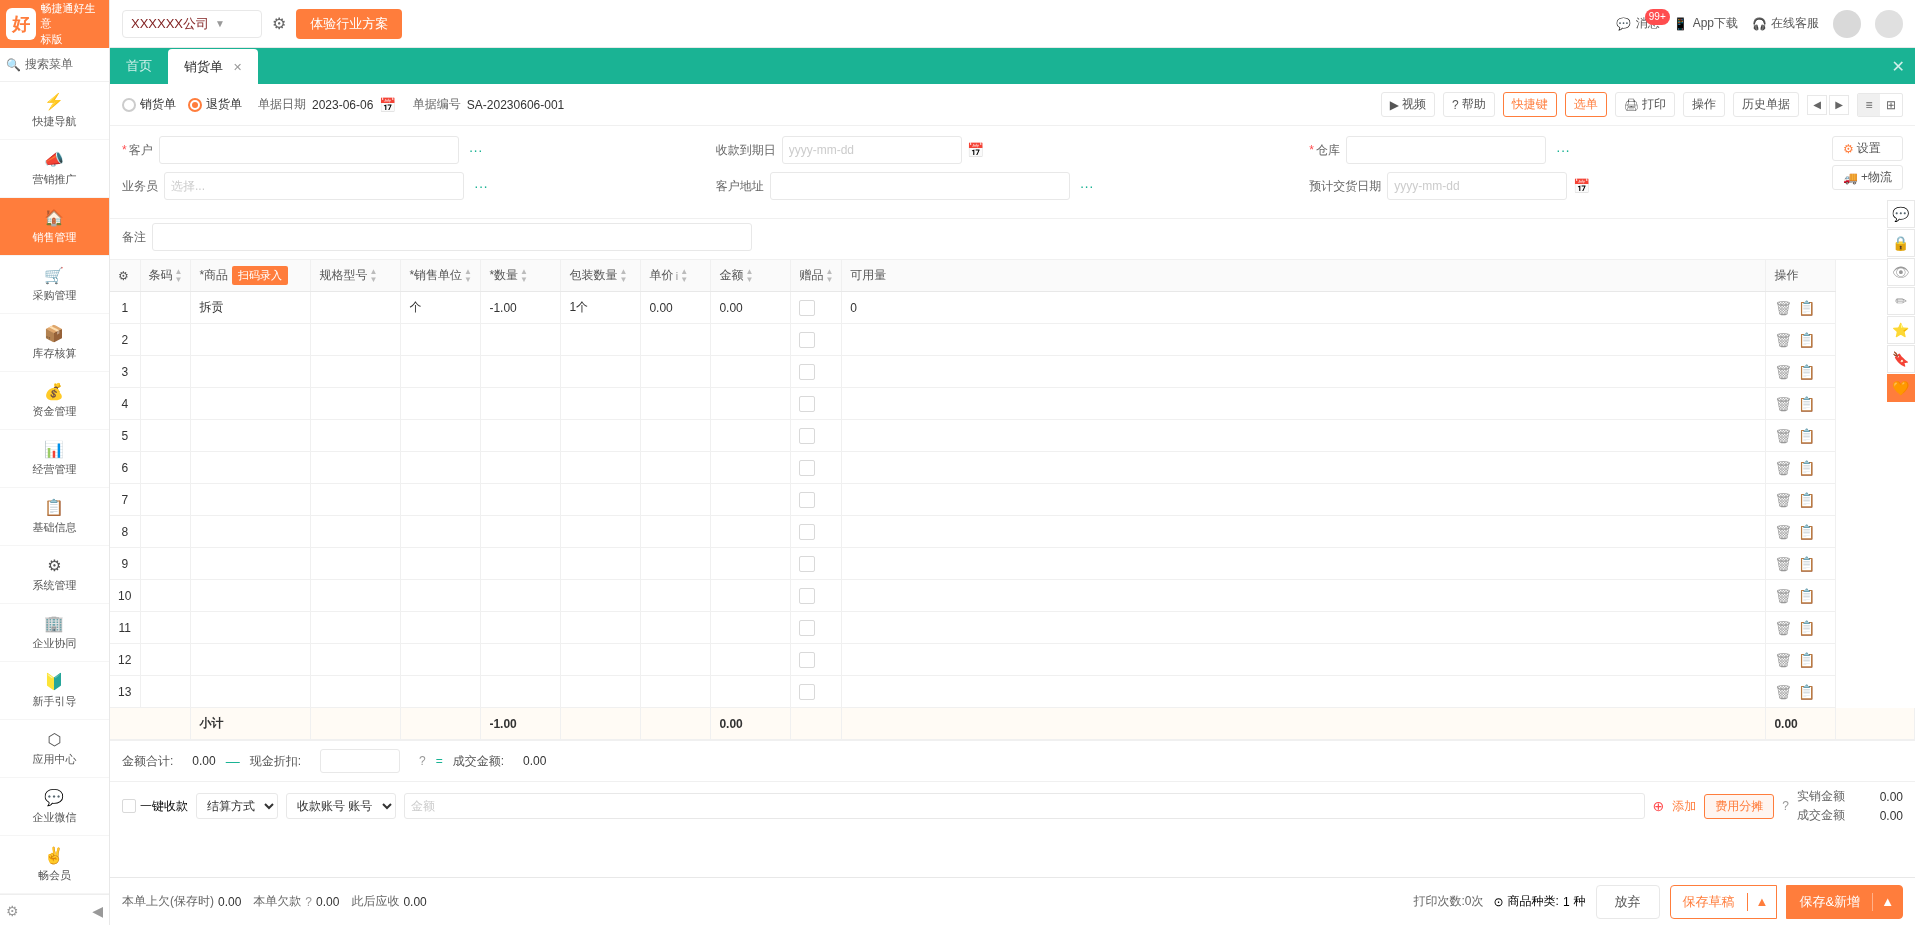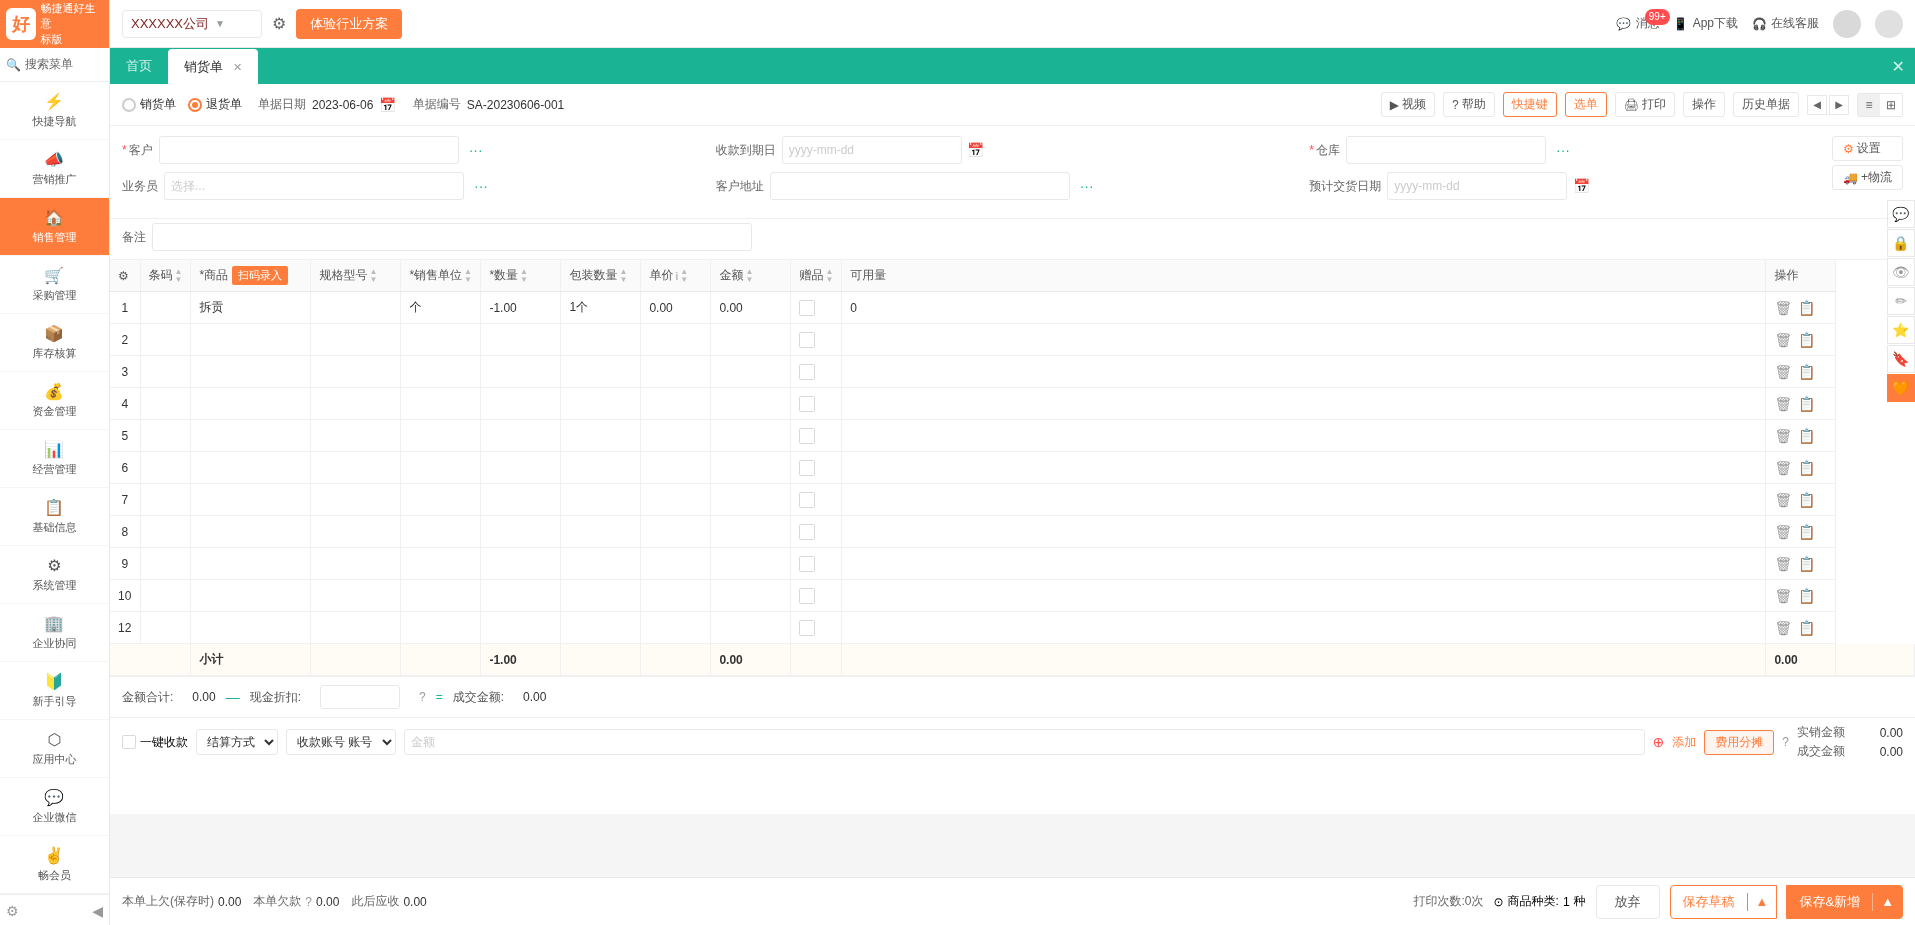--- a/index.html
+++ b/index.html
@@ -793,21 +793,63 @@
               </td>
       <td></td>
       <td>
         <div class="action-icons">
           <span class="action-icon">🗑</span>
           <span class="action-icon">📋</span>
         </div>
       </td>
     </tr>
             <tr>
+      <td class="row-num">11</td>
+      <td></td>
+      <td></td>
+      <td></td>
+      <td></td>
+      <td></td>
+      <td></td>
+      <td></td>
+      <td></td>
+      <td>
+                <div class="checkbox-cell"></div>
+              </td>
+      <td></td>
+      <td>
+        <div class="action-icons">
+          <span class="action-icon">🗑</span>
+          <span class="action-icon">📋</span>
+        </div>
+      </td>
+    </tr>
+            <tr>
       <td class="row-num">12</td>
+      <td></td>
+      <td></td>
+      <td></td>
+      <td></td>
+      <td></td>
+      <td></td>
+      <td></td>
+      <td></td>
+      <td>
+                <div class="checkbox-cell"></div>
+              </td>
+      <td></td>
+      <td>
+        <div class="action-icons">
+          <span class="action-icon">🗑</span>
+          <span class="action-icon">📋</span>
+        </div>
+      </td>
+    </tr>
+            <tr>
+      <td class="row-num">13</td>
       <td></td>
       <td></td>
       <td></td>
       <td></td>
       <td></td>
       <td></td>
       <td></td>
       <td></td>
       <td>
                 <div class="checkbox-cell"></div>

